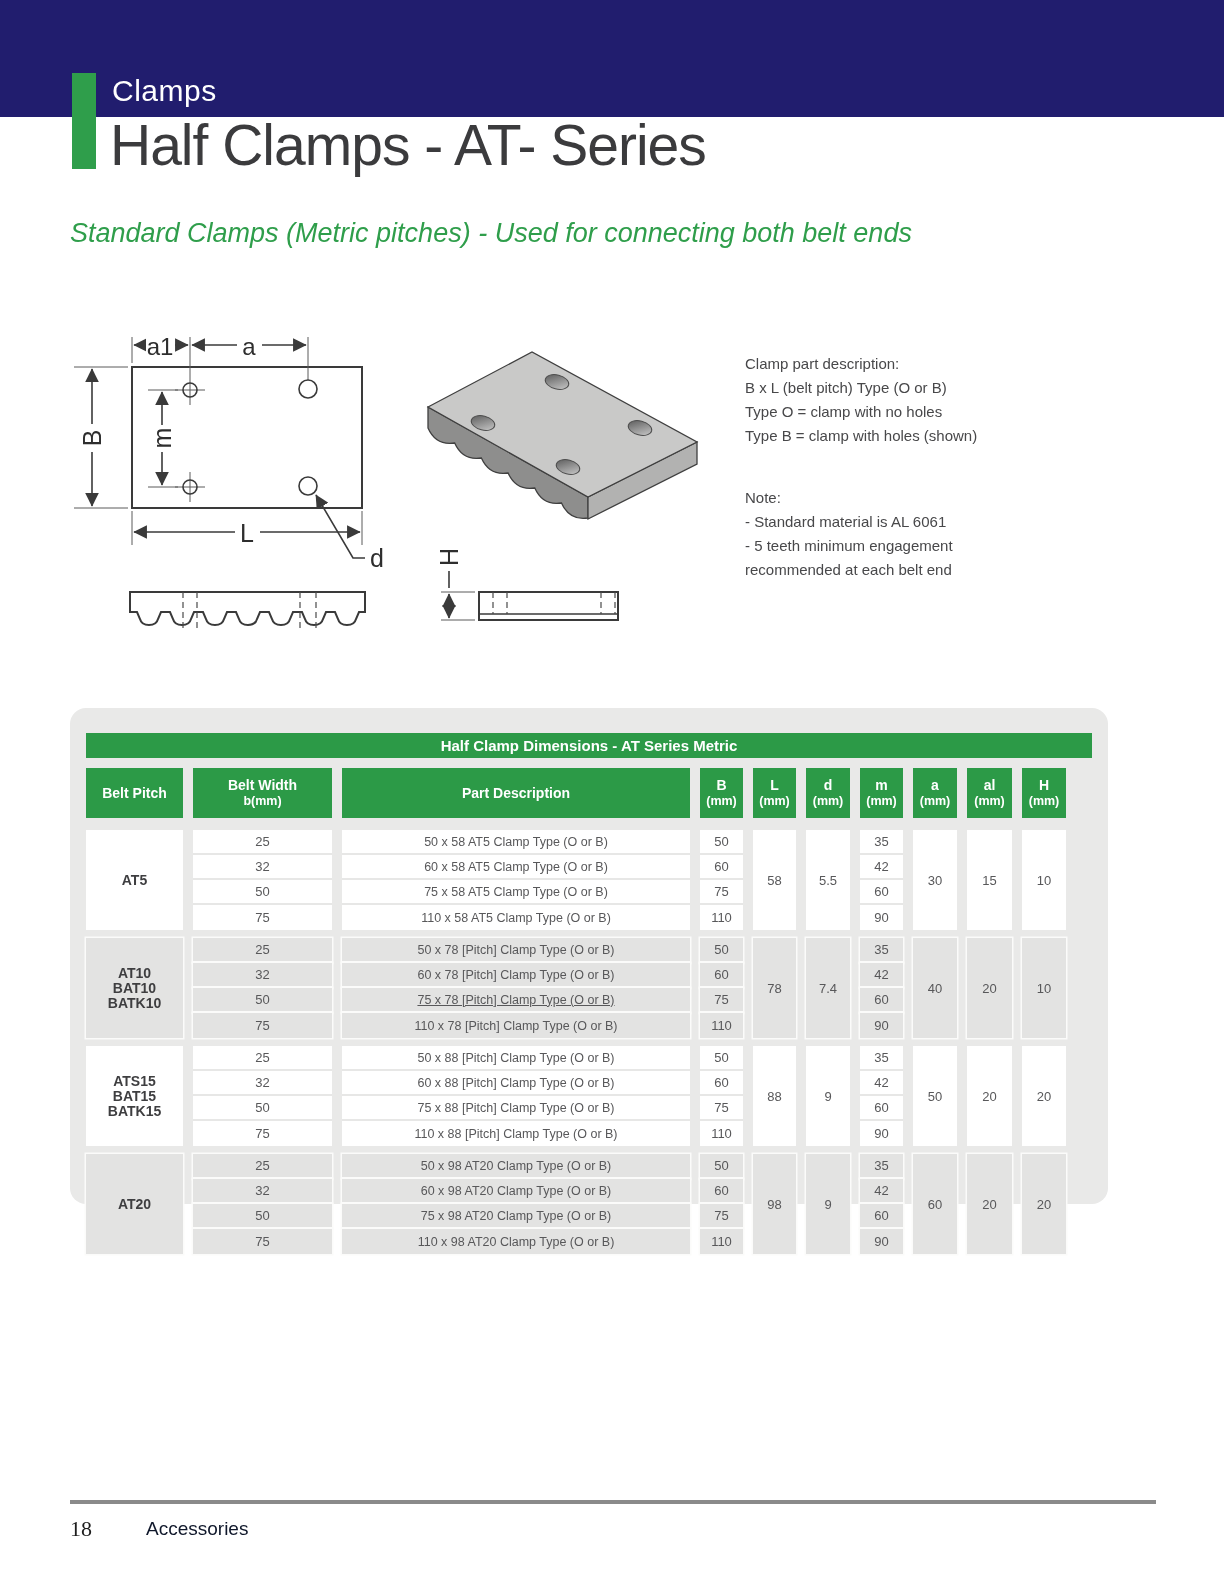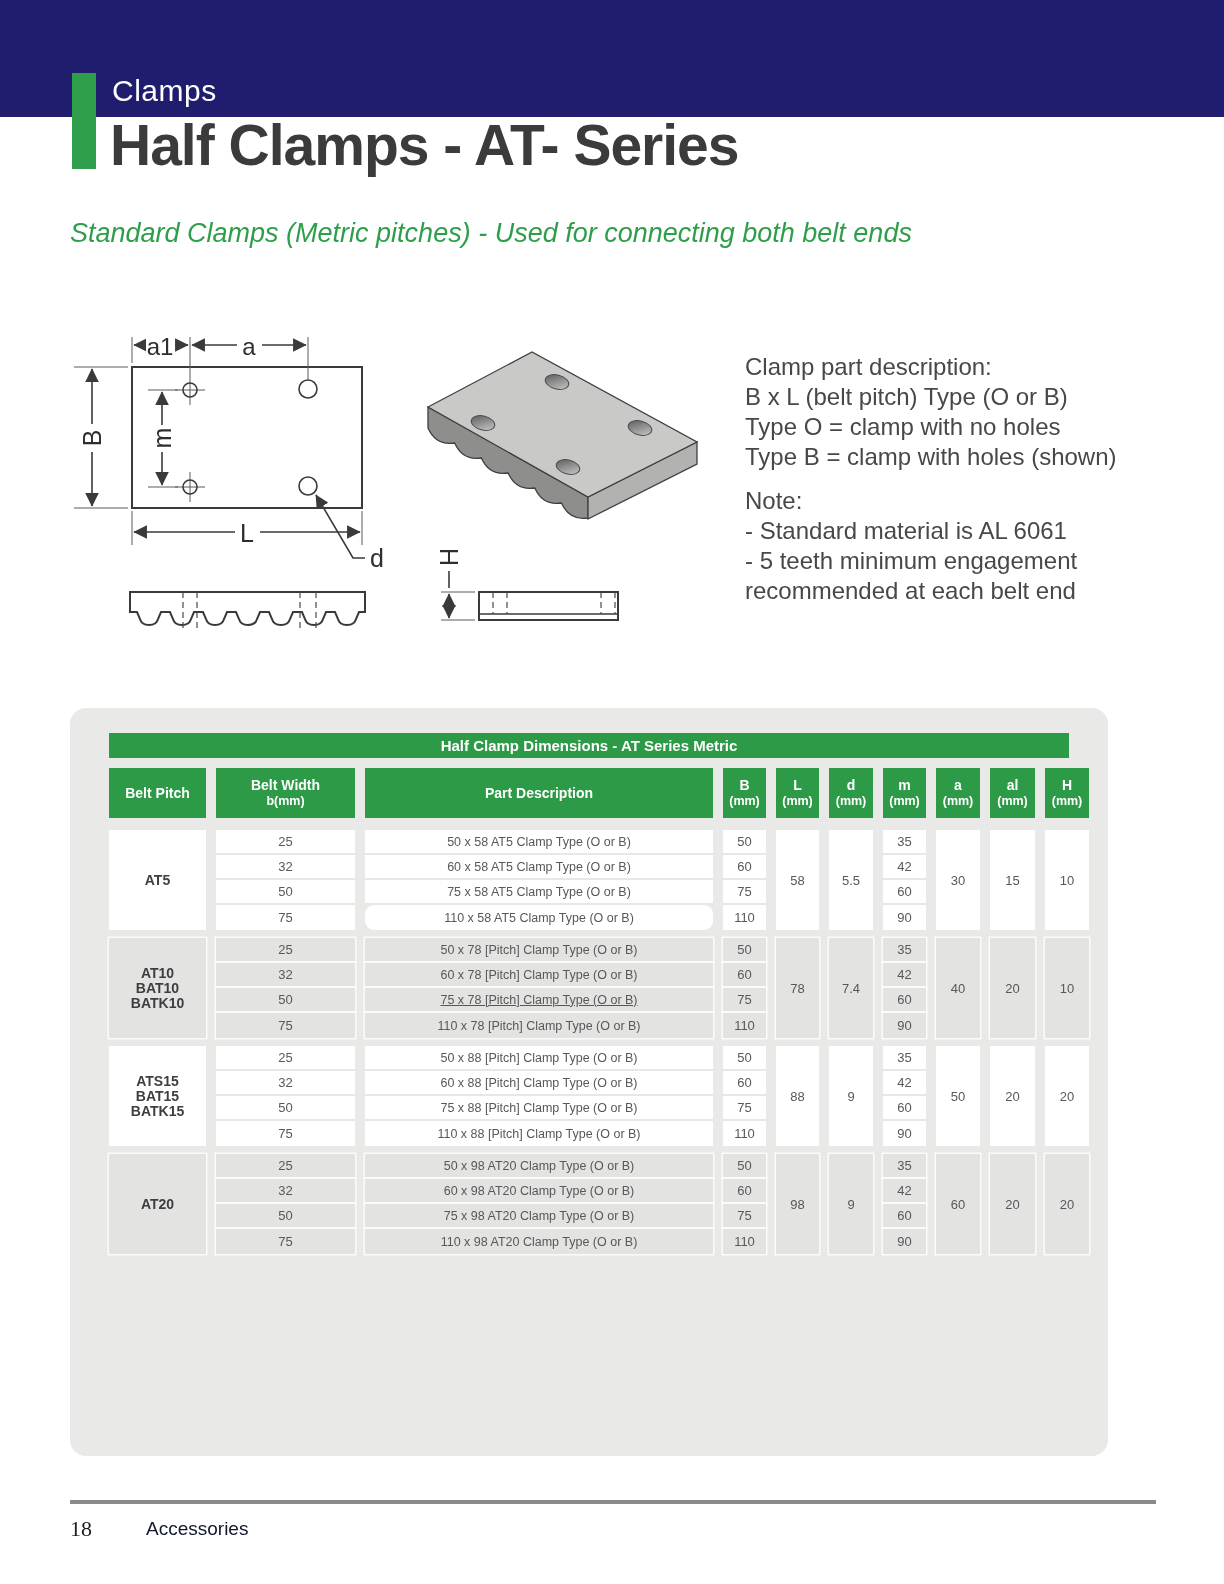--- a/index.html
+++ b/index.html
@@ -3,38 +3,38 @@
 <meta charset="utf-8">
 <style>
   html,body{margin:0;padding:0;background:#fff;}
   body{width:1224px;height:1584px;position:relative;font-family:"Liberation Sans",sans-serif;overflow:hidden;}
   .abs{position:absolute;}
 
   
   .navbar{left:0;top:0;width:1224px;height:117px;background:var(--navy);}
   .kicker-bar{left:72px;top:73px;width:24px;height:96px;background:var(--green);}
   .kicker{left:112px;top:74px;color:#fff;font-size:30px;letter-spacing:.5px;}
-  .page-title{left:110px;top:112px;color:#3b3b3d;font-size:57px;font-weight:700;letter-spacing:-1px;white-space:nowrap;}
+  .page-title{left:110px;top:112px;color:#3b3b3d;font-size:57px;font-weight:400;letter-spacing:-1px;white-space:nowrap;}
   .subtitle{left:70px;top:218px;color:var(--green);font-size:27px;font-style:italic;white-space:nowrap;}
 
   
-  .descr{left:745px;top:352px;color:#48484a;font-size:24px;line-height:30px;white-space:pre-line;}
+  .descr{left:745px;top:352px;color:#48484a;font-size:15px;line-height:24px;white-space:pre-line;}
   .descr.note{top:486px;}
 
   
   .diagram{left:60px;top:325px;}
   .diagram text{font-family:"Liberation Sans",sans-serif;fill:#2e2e2e;}
   .dim{stroke:#3a3a3a;stroke-width:1.6;fill:none;}
   .thin{stroke:#5a5a5a;stroke-width:1;fill:none;}
   .outline{stroke:#3a3a3a;stroke-width:2;fill:#fff;}
   .dash{stroke:#4a4a4a;stroke-width:1.2;fill:none;stroke-dasharray:6 4;}
   .lblbg{fill:#fff;}
 
   
-  .tablewrap{left:70px;top:708px;width:1038px;height:748px;background:#e9e9e8;border-radius:16px;box-sizing:border-box;padding:25px 39px;}
+  .tablewrap{left:70px;top:708px;width:1038px;height:496px;background:#e9e9e8;border-radius:16px;box-sizing:border-box;padding:25px 16px;}
   .tbl-title{height:25px;line-height:25px;background:var(--greenDk);color:#fff;font-size:15px;font-weight:bold;text-align:center;}
   .grid{display:grid;grid-template-columns:97px 139px 348px 43px 43px 44px 43px 44px 45px 44px;column-gap:10px;}
   .hdr{margin-top:10px;}
   .hcell{background:var(--greenDk);color:#fff;height:50px;display:flex;flex-direction:column;justify-content:center;align-items:center;text-align:center;font-size:14px;font-weight:bold;line-height:16px;}
   .hcell .sub{font-size:12.5px;font-weight:bold;}
   .group{margin-top:8px;grid-auto-rows:25px;}
   .group.first{margin-top:12px;}
   .cell{display:flex;align-items:center;justify-content:center;text-align:center;color:#58585a;font-size:13px;box-sizing:border-box;}
   .group.light .cell{background:#fff;}
   .group.light .rowcell{border-bottom:2px solid #e7e7e6;}
@@ -207,21 +207,21 @@
         <div class="cell rowcell" style="grid-area: 1 / 7;">35</div>
         <div class="cell rowcell" style="grid-area: 2 / 2;">32</div>
         <div class="cell rowcell desc" style="grid-area: 2 / 3;">60 x 58 AT5 Clamp Type (O or B)</div>
         <div class="cell rowcell" style="grid-area: 2 / 4;">60</div>
         <div class="cell rowcell" style="grid-area: 2 / 7;">42</div>
         <div class="cell rowcell" style="grid-area: 3 / 2;">50</div>
         <div class="cell rowcell desc" style="grid-area: 3 / 3;">75 x 58 AT5 Clamp Type (O or B)</div>
         <div class="cell rowcell" style="grid-area: 3 / 4;">75</div>
         <div class="cell rowcell" style="grid-area: 3 / 7;">60</div>
         <div class="cell rowcell last" style="grid-area: 4 / 2;">75</div>
-        <div class="cell rowcell desc last" style="grid-area: 4 / 3; border-radius: 9px;">110 x 58 AT5 Clamp Type (O or B)</div>
+        <div class="cell rowcell desc last" style="grid-area: 4 / 3;">110 x 58 AT5 Clamp Type (O or B)</div>
         <div class="cell rowcell last" style="grid-area: 4 / 4;">110</div>
         <div class="cell rowcell last" style="grid-area: 4 / 7;">90</div>
         <div class="cell " style="grid-area: 1 / 5 / span 4;">58</div>
         <div class="cell " style="grid-area: 1 / 6 / span 4;">5.5</div>
         <div class="cell " style="grid-area: 1 / 8 / span 4;">30</div>
         <div class="cell " style="grid-area: 1 / 9 / span 4;">15</div>
         <div class="cell " style="grid-area: 1 / 10 / span 4;">10</div>
       </div>
       <div class="grid group dark">
         <div class="cell pitch" style="grid-area: 1 / 1 / span 4;">AT10

